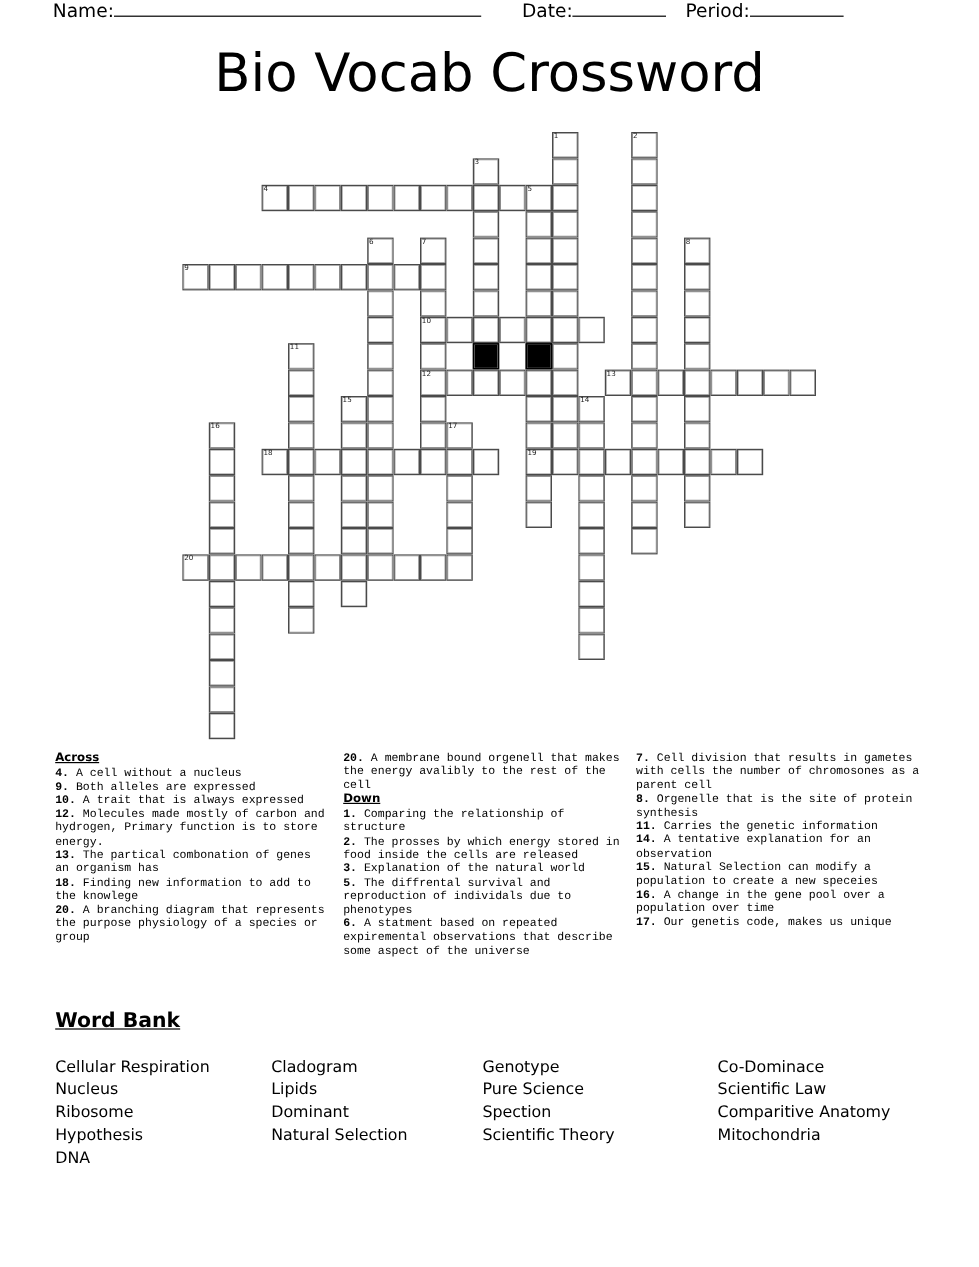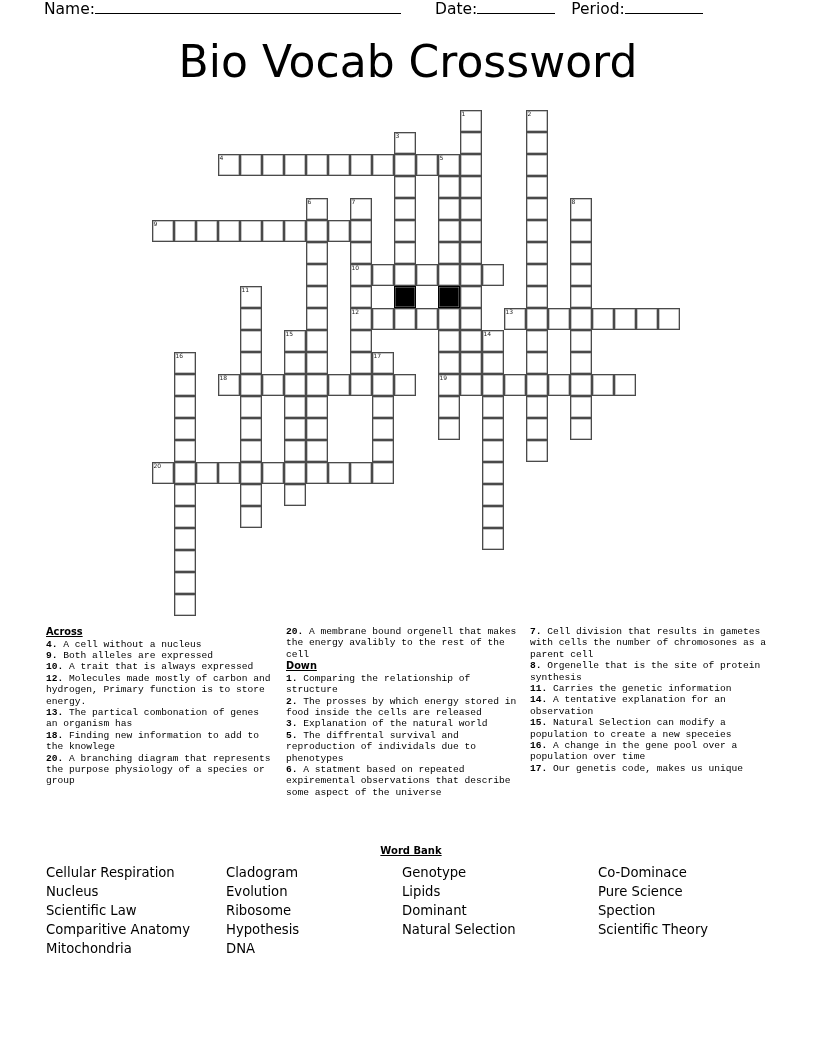--- a/index.html
+++ b/index.html
@@ -121,24 +121,23 @@
   
   #wordbank {
     position: absolute;
     left: 46px;
     top: 842px;
     width: 730px;
   }
   #wb-title {
     font-weight: bold;
     text-decoration: underline;
-    font-size: 10px;
+    font-size: 17px;
     line-height: 18px;
-    margin-bottom: 3px;
-    text-align: center;
+    margin-bottom: 20px;
   }
   #wb-grid {
     display: grid;
     grid-template-columns: 180px 176px 196px 160px;
     row-gap: 0px;
   }
   .wb-item {
     font-size: 13.2px;
     line-height: 19px;
     white-space: nowrap;
@@ -410,21 +409,20 @@
 </div>
 
 <div id="wordbank">
   <div id="wb-title">Word Bank</div>
   <div id="wb-grid">
       <div class="wb-item">Cellular Respiration</div>
       <div class="wb-item">Cladogram</div>
       <div class="wb-item">Genotype</div>
       <div class="wb-item">Co-Dominace</div>
       <div class="wb-item">Nucleus</div>
-      <div class="wb-item">Evolution</div>
       <div class="wb-item">Lipids</div>
       <div class="wb-item">Pure Science</div>
       <div class="wb-item">Scientific Law</div>
       <div class="wb-item">Ribosome</div>
       <div class="wb-item">Dominant</div>
       <div class="wb-item">Spection</div>
       <div class="wb-item">Comparitive Anatomy</div>
       <div class="wb-item">Hypothesis</div>
       <div class="wb-item">Natural Selection</div>
       <div class="wb-item">Scientific Theory</div>

